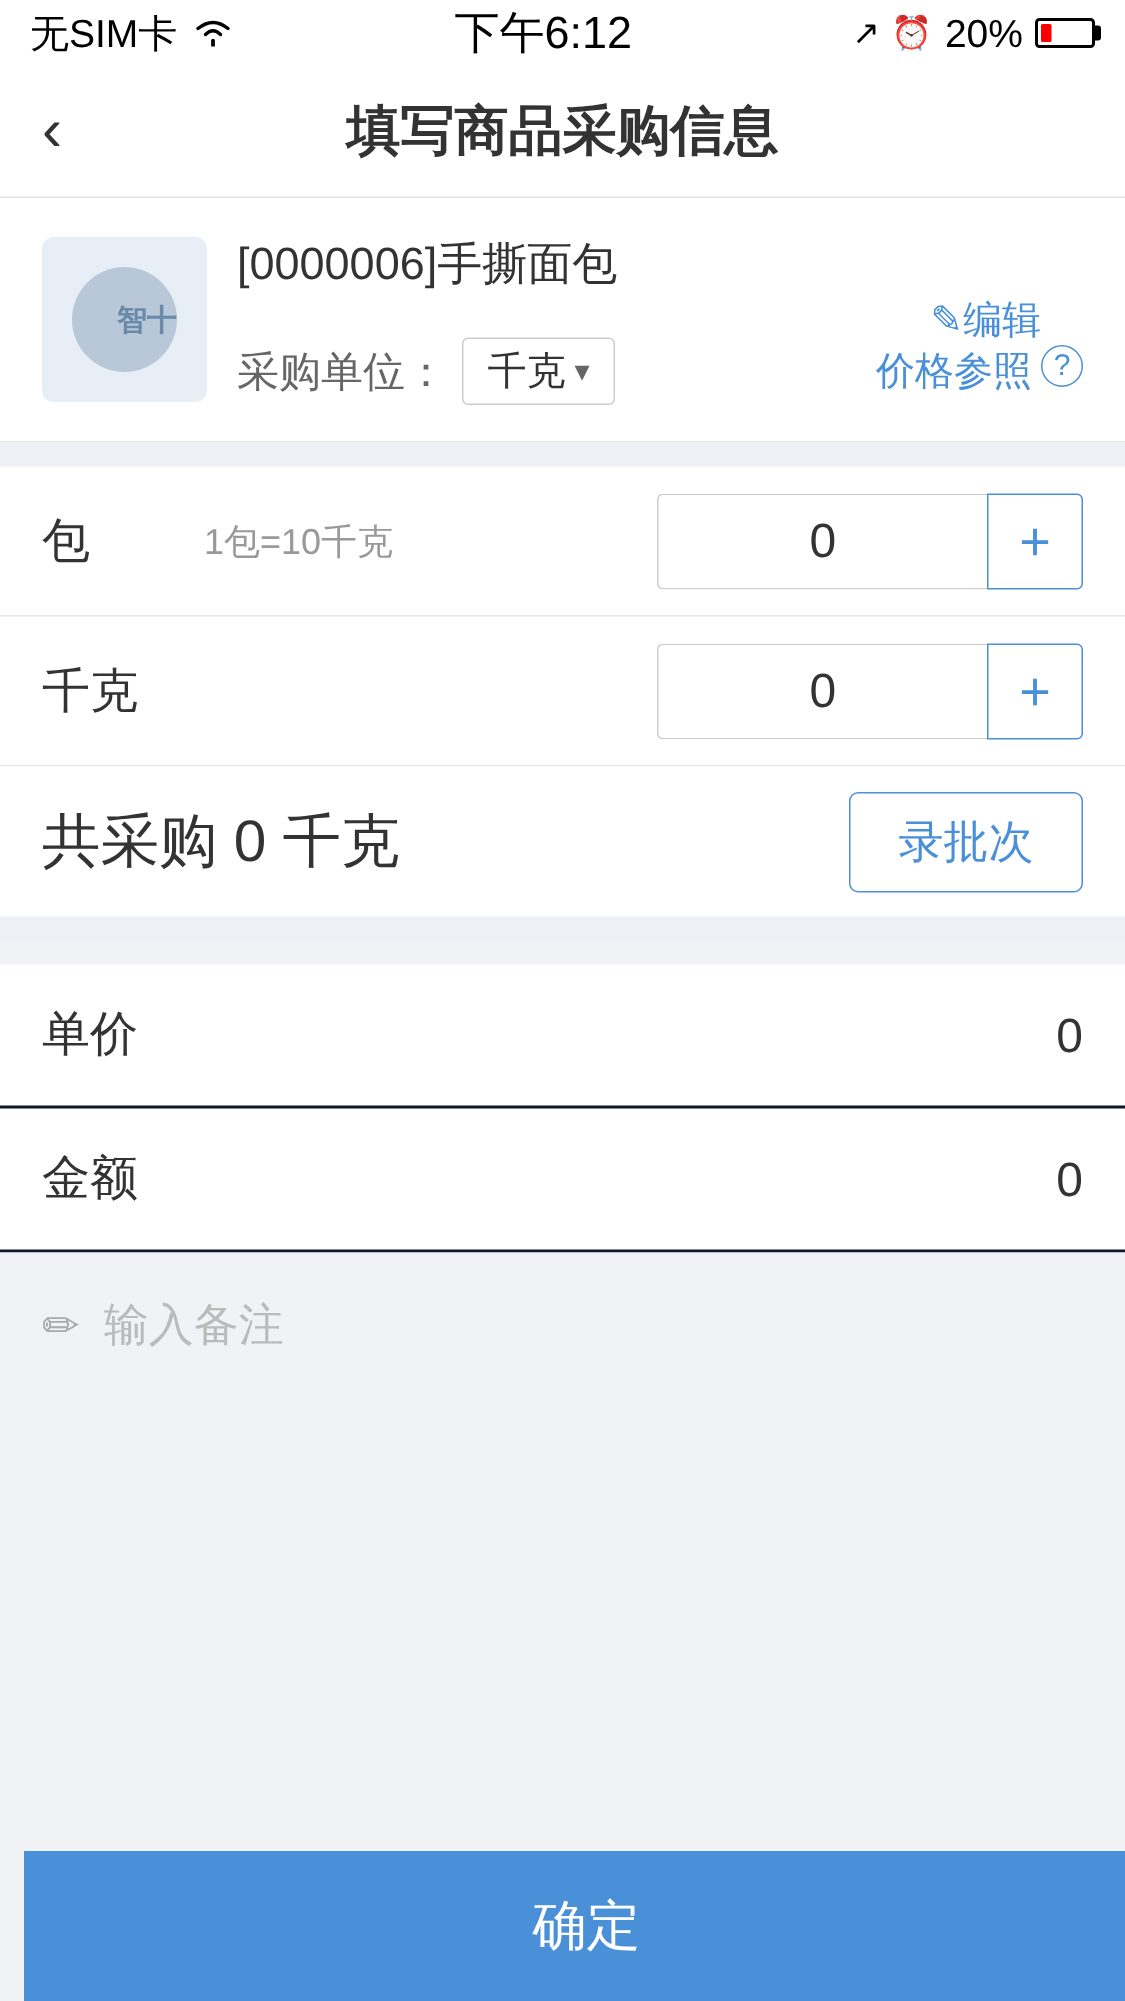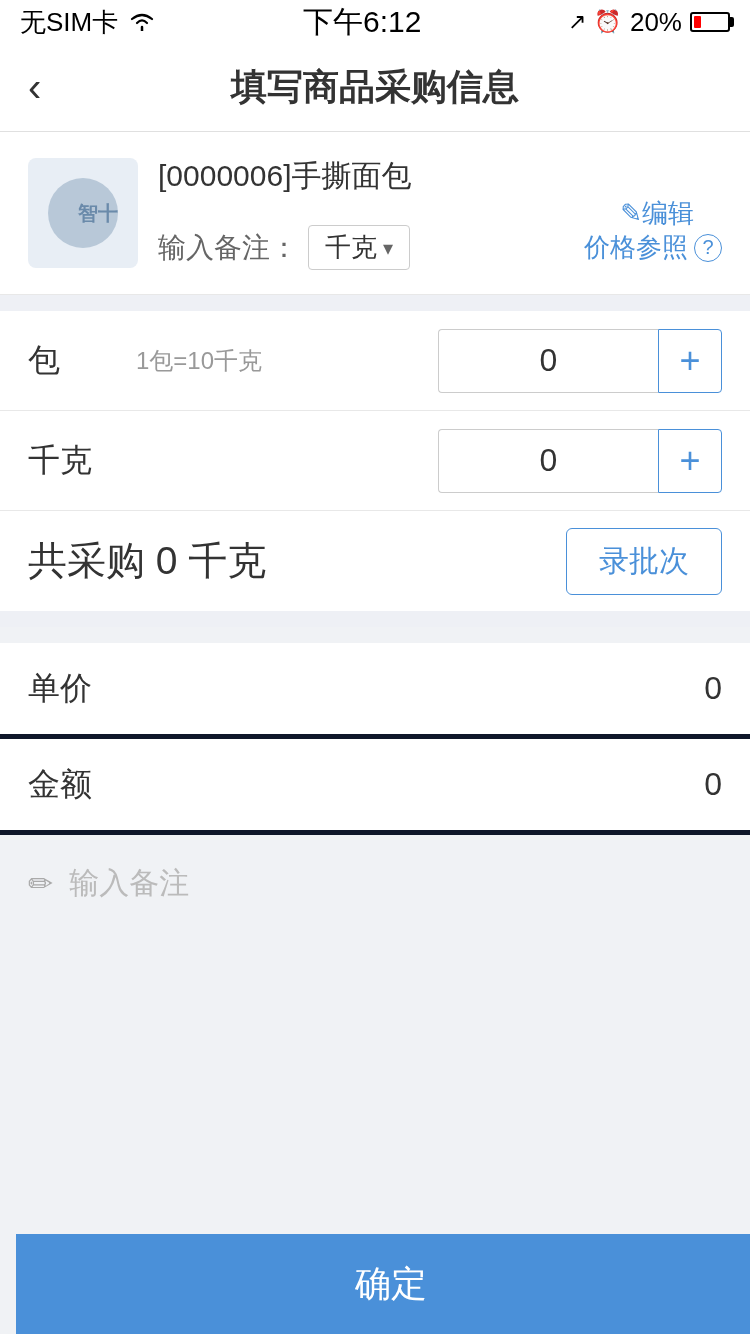--- a/index.html
+++ b/index.html
@@ -161,21 +161,20 @@
       font-size: 26px;
       display: flex;
       align-items: center;
       gap: 6px;
     }
     .price-ref {
       margin-left: auto;
       color: #4a90d9;
       font-size: 26px;
       display: flex;
-      align-items: center;
       gap: 6px;
     }
     .product-card-inner {
       position: relative;
       flex: 1;
     }
     .product-top-row {
       display: flex;
       align-items: flex-start;
       justify-content: space-between;
@@ -275,21 +274,21 @@
     .info-section {
       background: #fff;
       margin-top: 16px;
     }
     .info-row {
       display: flex;
       align-items: center;
       justify-content: space-between;
       padding: 0 28px;
       height: 96px;
-      border-bottom: 5px solid #0f172a;
+      border-bottom: 2px solid #0f172a;
     }
     .info-label {
       font-size: 32px;
       color: #333;
     }
     .info-value {
       font-size: 32px;
       color: #333;
     }
 
@@ -377,21 +376,21 @@
       <span>智十</span>
     </div>
   </div>
   <div class="product-card-inner">
     <div class="product-top-row">
       <span class="product-name">[0000006]手撕面包</span>
       <span class="product-edit-link" style="color:#4a90d9;font-size:26px;margin-top:40px;">✎编辑</span>
     </div>
     <div class="product-bottom-row" style="margin-top:12px;">
       <div style="display:flex;align-items:center;gap:10px;">
-        <span class="product-unit-label">输入备注：</span>
+        <span class="product-unit-label">采购单位：</span>
         <div class="unit-select">
           <span>千克</span>
           <span class="unit-select-arrow">▾</span>
         </div>
       </div>
       <div class="price-ref">
         <span>价格参照</span>
         <span style="border:1px solid #4a90d9;border-radius:50%;width:28px;height:28px;display:inline-flex;align-items:center;justify-content:center;font-size:20px;">?</span>
       </div>
     </div>

